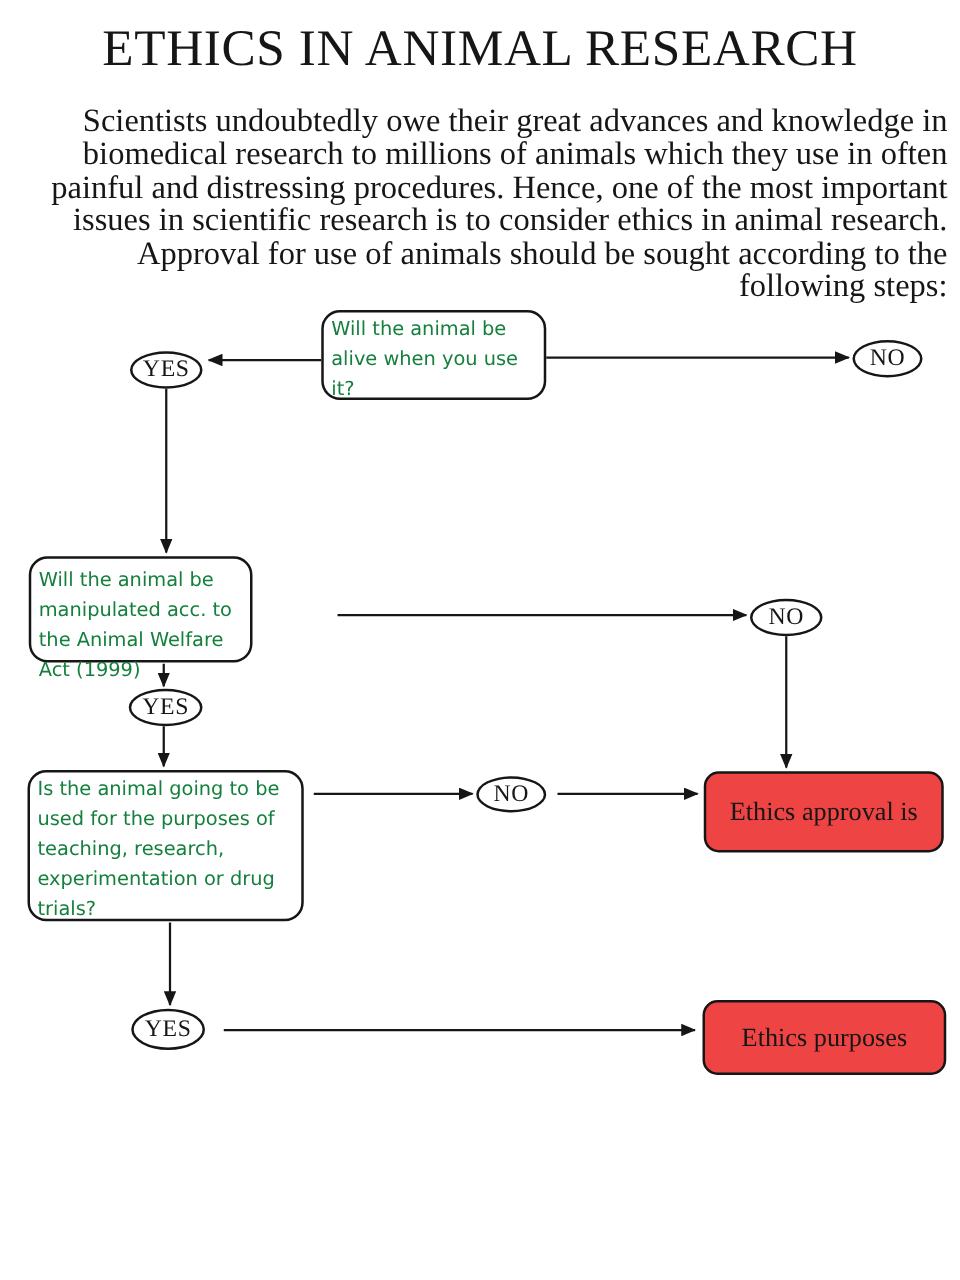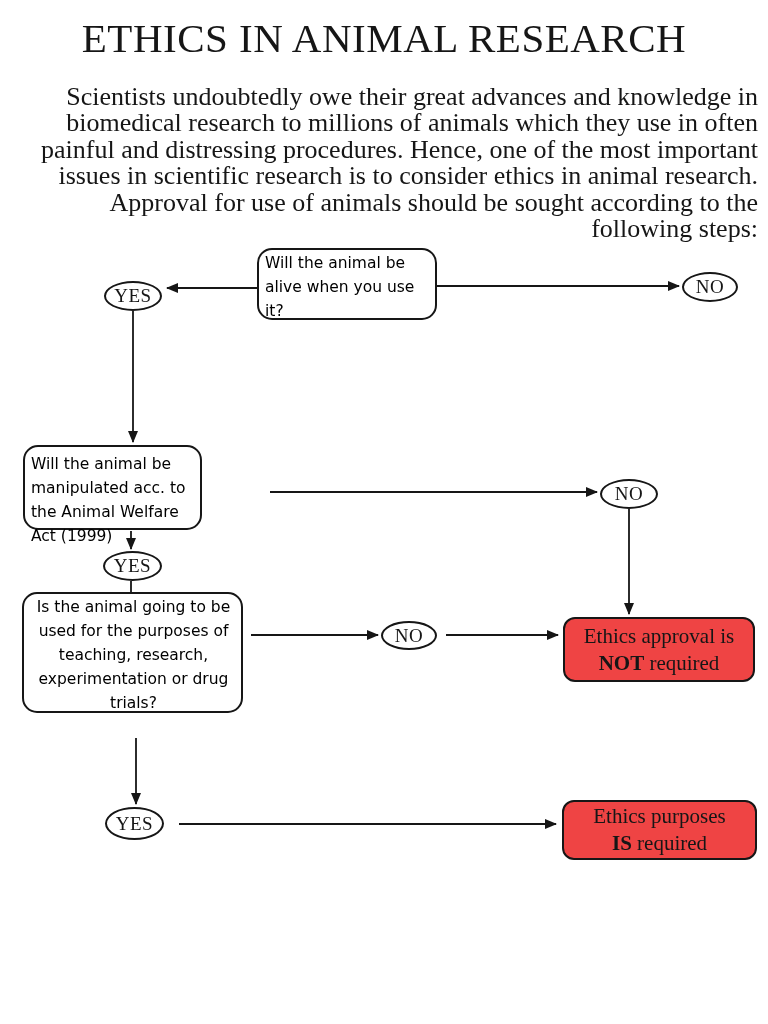--- a/index.html
+++ b/index.html
@@ -53,26 +53,26 @@
   }
   .qbox {
     position: absolute;
     box-sizing: border-box;
     border: 2px solid #161616;
     border-radius: 15px;
     background: #ffffff;
     font-family: "DejaVu Sans", sans-serif;
     font-size: 15.5px;
     line-height: 1.55;
-    color: #000000;
+    color: #15803d;
     padding: 1px 4px 1px 6px;
   }
   .q1 { left: 257px; top: 248px; width: 180px; height: 72px; }
   .q2 { left: 23px;  top: 445px; width: 179px; height: 85px; padding-top: 5px; }
-  .q3 { left: 22px;  top: 592px; width: 221px; height: 121px; text-align: center; }
+  .q3 { left: 22px;  top: 616px; width: 221px; height: 121px; }
   .ell {
     position: absolute;
     box-sizing: border-box;
     border: 2px solid #161616;
     border-radius: 50%;
     background: #ffffff;
     display: flex;
     align-items: center;
     justify-content: center;
     font-family: "Liberation Serif", serif;
@@ -178,22 +178,20 @@
     <div class="ell no3">
       <span>NO</span>
     </div>
 
     <div class="ell yes3">
       <span>YES</span>
     </div>
 
     <div class="obox obox-not">
       <div>Ethics approval is</div>
-      <div><b>NOT</b><span> required</span></div>
     </div>
 
     <div class="obox obox-is">
       <div>Ethics purposes</div>
-      <div><b>IS</b><span> required</span></div>
     </div>
 
   </div>
 </div>
 
 </body></html>

